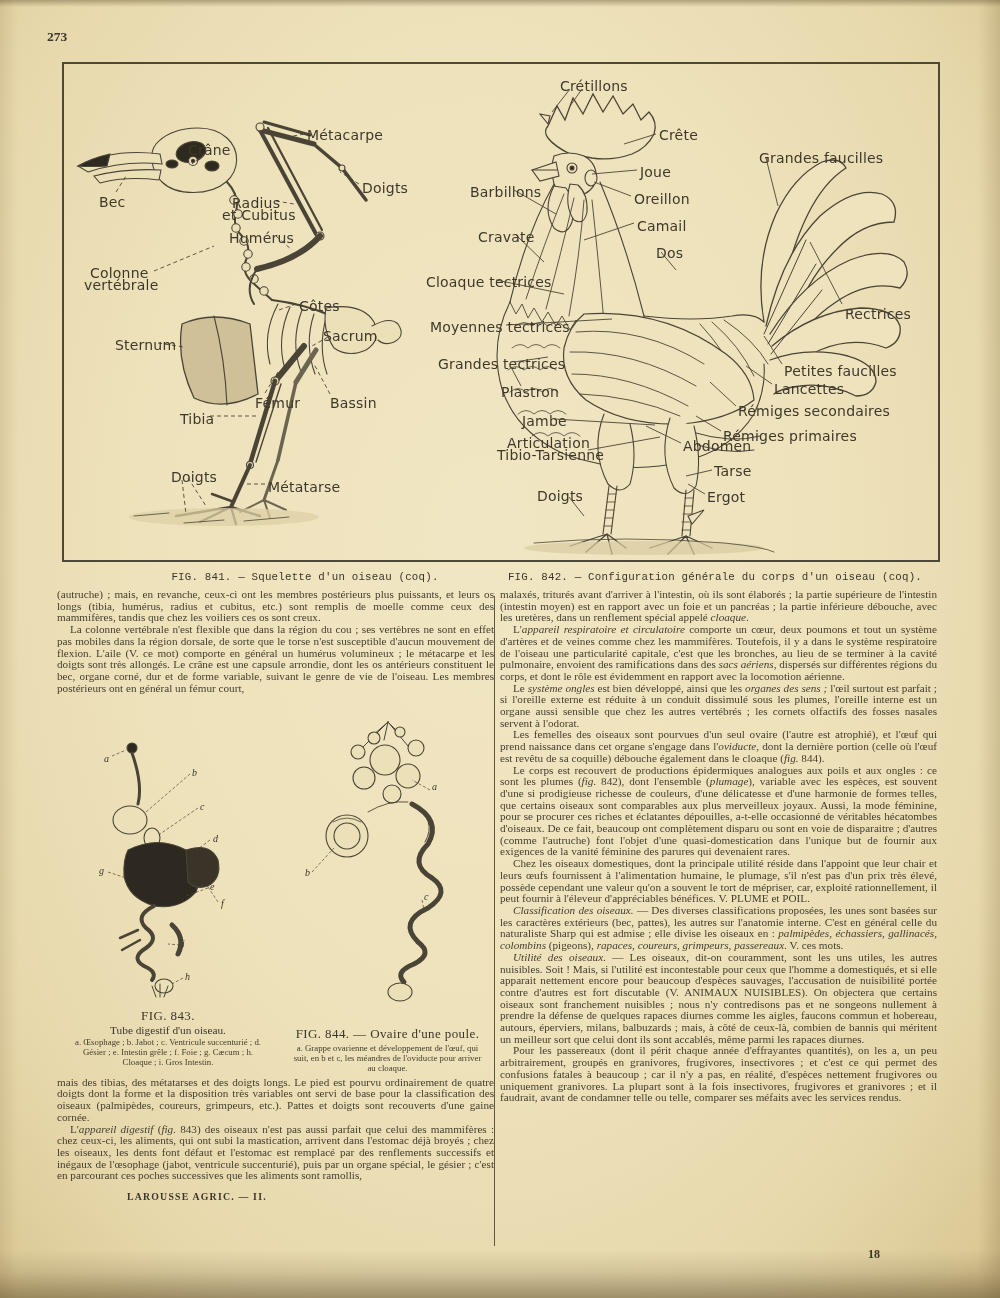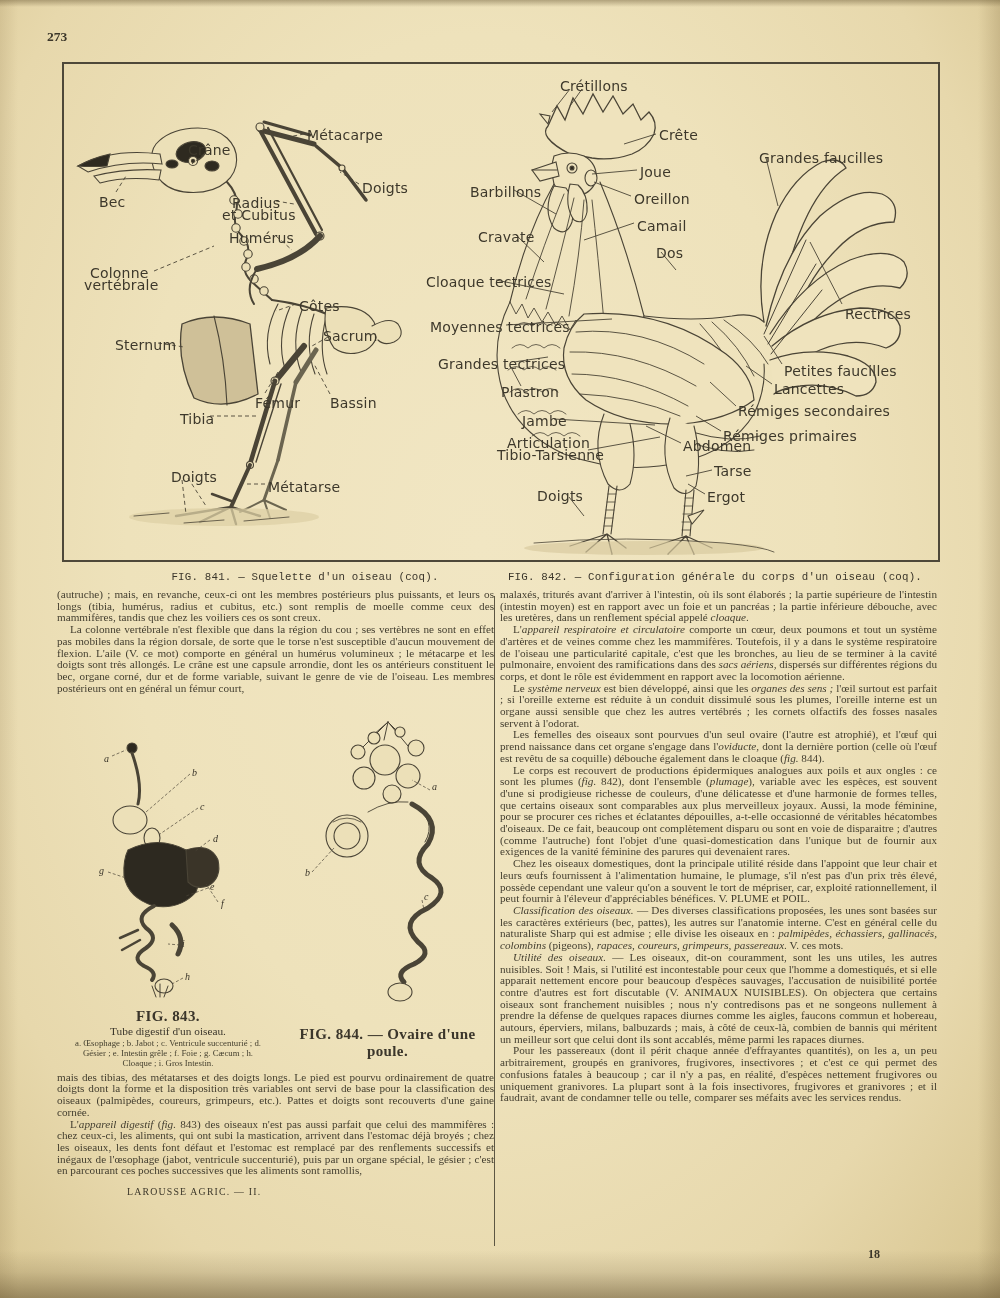--- a/index.html
+++ b/index.html
@@ -29,26 +29,26 @@
   .col-right{left:500px;}
   .divider{position:absolute;left:494px;top:596px;width:1px;height:650px;background:#5c5643;}
   .para{margin:0;font-size:11.2px;line-height:11.7px;text-align:justify;color:#433e2f;}
   .para.ind{text-indent:13px;}
   .para em{font-style:italic;}
   
   .figrow{display:flex;align-items:flex-start;margin:6px 0 3px 0;}
   .subfig{text-align:center;}
   .subfig-843{width:222px;}
   .subfig-844{width:205px;margin-left:6px;}
-  .figno{font-size:15px;font-weight:bold;color:#3b362b;letter-spacing:.4px;}
+  .figno{font-size:13px;font-weight:normal;color:#3b362b;letter-spacing:.4px;}
   .figtitle{font-size:11.3px;font-weight:normal;color:#3b362b;}
   .figlegend{width:192px;margin:2px auto 0;font-size:8.8px;line-height:9.8px;color:#45402f;text-align:center;}
   .flt{font-style:italic;font-family:"Liberation Serif",serif;}
   
-  .sig{margin-top:9px;padding-left:70px;font-size:9.8px;font-weight:normal;letter-spacing:1.2px;color:#3c372a;}
+  .sig{margin-top:9px;padding-left:70px;font-size:9.8px;font-weight:bold;letter-spacing:1.2px;color:#3c372a;}
   .folio{position:absolute;left:868px;top:1247px;font-size:12px;font-weight:bold;color:#3c372a;}
 </style>
 </head>
 <body>
 
 <div class="page">
 
   <div class="pagenum">273</div>
 
   <div class="figbox">
@@ -344,34 +344,35 @@
               <line x1="12" y1="172" x2="34" y2="148"></line>
             <line x1="122" y1="200" x2="124" y2="210"></line>
           </g>
           <g fill="#3a352a" font-size="10" font-style="italic" font-family="Liberation Serif,serif">
             <text x="132" y="90">a</text>
             <text x="5" y="176">b</text>
             <text x="124" y="200">c</text>
           </g>
         </svg>
         <div class="figno">FIG. 844. — Ovaire d'une poule.</div>
+        <div class="figlegend">a. Grappe ovarienne et développement de l'œuf, qui suit, en b et c, les méandres de l'oviducte pour arriver au cloaque.</div>
       </div>
     </div>
 
     <div>
         <p class="para"><span>mais des tibias, des métatarses et des doigts longs. Le pied est pourvu ordinairement de quatre doigts dont la forme et la disposition très variables ont servi de base pour la classification des oiseaux (palmipèdes, coureurs, grimpeurs, etc.). Pattes et doigts sont recouverts d'une gaine cornée.</span></p>
         <p class="para ind"><span>L'</span><em>appareil digestif</em><span> (</span><em>fig.</em><span> 843) des oiseaux n'est pas aussi parfait que celui des mammifères : chez ceux-ci, les aliments, qui ont subi la mastication, arrivent dans l'estomac déjà broyés ; chez les oiseaux, les dents font défaut et l'estomac est remplacé par des renflements successifs et inégaux de l'œsophage (jabot, ventricule succenturié), puis par un organe spécial, le gésier ; c'est en parcourant ces poches successives que les aliments sont ramollis,</span></p>
       </div>
     <div class="sig">LAROUSSE AGRIC. — II.</div>
   </div>
 
   <div class="col col-right">
       <p class="para"><span>malaxés, triturés avant d'arriver à l'intestin, où ils sont élaborés ; la partie supérieure de l'intestin (intestin moyen) est en rapport avec un foie et un pancréas ; la partie inférieure débouche, avec les uretères, dans un renflement spécial appelé </span><em>cloaque</em><span>.</span></p>
       <p class="para ind"><span>L'</span><em>appareil respiratoire et circulatoire</em><span> comporte un cœur, deux poumons et tout un système d'artères et de veines comme chez les mammifères. Toutefois, il y a dans le système respiratoire de l'oiseau une particularité capitale, c'est que les bronches, au lieu de se terminer à la cavité pulmonaire, envoient des ramifications dans des </span><em>sacs aériens</em><span>, dispersés sur différentes régions du corps, et dont le rôle est évidemment en rapport avec la locomotion aérienne.</span></p>
-      <p class="para ind"><span>Le </span><em>système nerveux</em><span> est bien développé, ainsi que les </span><em>organes des sens ;</em><span> l'œil surtout est parfait ; si l'oreille externe est réduite à un conduit dissimulé sous les plumes, l'oreille interne est un organe aussi sensible que chez les autres vertébrés ; les cornets olfactifs des fosses nasales servent à l'odorat.</span></p>
+      <p class="para ind"><span>Le </span><em>système ongles</em><span> est bien développé, ainsi que les </span><em>organes des sens ;</em><span> l'œil surtout est parfait ; si l'oreille externe est réduite à un conduit dissimulé sous les plumes, l'oreille interne est un organe aussi sensible que chez les autres vertébrés ; les cornets olfactifs des fosses nasales servent à l'odorat.</span></p>
       <p class="para ind"><span>Les femelles des oiseaux sont pourvues d'un seul ovaire (l'autre est atrophié), et l'œuf qui prend naissance dans cet organe s'engage dans l'</span><em>oviducte</em><span>, dont la dernière portion (celle où l'œuf est revêtu de sa coquille) débouche également dans le cloaque (</span><em>fig.</em><span> 844).</span></p>
       <p class="para ind"><span>Le corps est recouvert de productions épidermiques analogues aux poils et aux ongles : ce sont les plumes (</span><em>fig.</em><span> 842), dont l'ensemble (</span><em>plumage</em><span>), variable avec les espèces, est souvent d'une si prodigieuse richesse de couleurs, d'une délicatesse et d'une harmonie de formes telles, que certains oiseaux sont comparables aux plus merveilleux joyaux. Aussi, la mode féminine, pour se procurer ces riches et éclatantes dépouilles, a-t-elle occasionné de véritables hécatombes d'oiseaux. De ce fait, beaucoup ont complètement disparu ou sont en voie de disparaitre ; d'autres (comme l'autruche) font l'objet d'une quasi-domestication dans l'unique but de fournir aux exigences de la vanité féminine des parures qui devenaient rares.</span></p>
       <p class="para ind"><span>Chez les oiseaux domestiques, dont la principale utilité réside dans l'appoint que leur chair et leurs œufs fournissent à l'alimentation humaine, le plumage, s'il n'est pas d'un prix très élevé, possède cependant une valeur qu'on a souvent le tort de mépriser, car, exploité rationnellement, il peut fournir à l'éleveur d'appréciables bénéfices. V. PLUME et POIL.</span></p>
       <p class="para ind"><em>Classification des oiseaux.</em><span> — Des diverses classifications proposées, les unes sont basées sur les caractères extérieurs (bec, pattes), les autres sur l'anatomie interne. C'est en général celle du naturaliste Sharp qui est admise ; elle divise les oiseaux en : </span><em>palmipèdes, échassiers, gallinacés, colombins</em><span> (pigeons), </span><em>rapaces, coureurs, grimpeurs, passereaux.</em><span> V. ces mots.</span></p>
       <p class="para ind"><em>Utilité des oiseaux.</em><span> — Les oiseaux, dit-on couramment, sont les uns utiles, les autres nuisibles. Soit ! Mais, si l'utilité est incontestable pour ceux que l'homme a domestiqués, et si elle apparait nettement encore pour beaucoup d'espèces sauvages, l'accusation de nuisibilité portée contre d'autres est fort discutable (V. ANIMAUX NUISIBLES). On objectera que certains oiseaux sont franchement nuisibles ; nous n'y contredisons pas et ne songeons nullement à prendre la défense de quelques rapaces diurnes comme les aigles, faucons commun et hobereau, autours, éperviers, milans, balbuzards ; mais, à côté de ceux-là, combien de bannis qui méritent un meilleur sort que celui dont ils sont accablés, même parmi les rapaces diurnes.</span></p>
       <p class="para ind"><span>Pour les passereaux (dont il périt chaque année d'effrayantes quantités), on les a, un peu arbitrairement, groupés en granivores, frugivores, insectivores ; et c'est ce qui permet des confusions fatales à beaucoup ; car il n'y a pas, en réalité, d'espèces nettement frugivores ou uniquement granivores. La plupart sont à la fois insectivores, frugivores et granivores ; et il faudrait, avant de condamner telle ou telle, comparer ses méfaits avec les services rendus.</span></p>
     </div>
 
   <div class="folio">18</div>
 </div>

